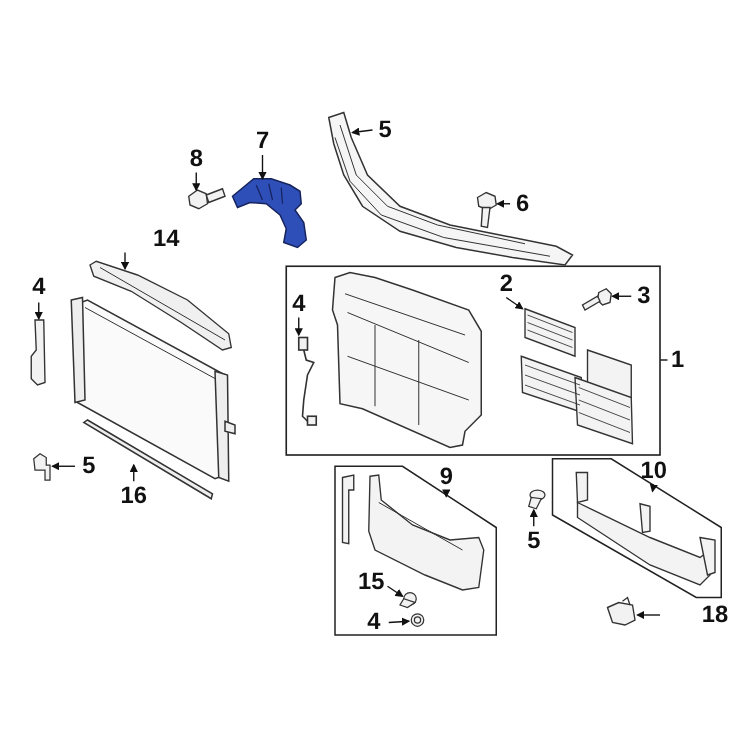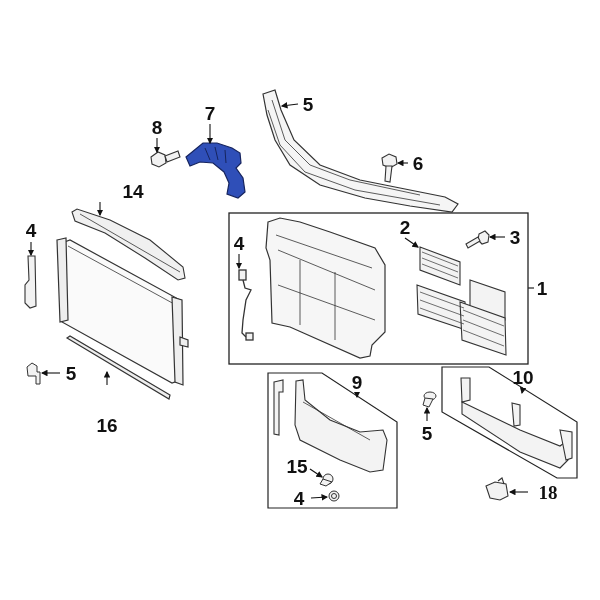--- a/index.html
+++ b/index.html
@@ -152,15 +152,15 @@
 <div class="lbl" style="left:418px;top:163px;">6</div>
 <div class="lbl" style="left:210px;top:113px;">7</div>
 <div class="lbl" style="left:157px;top:127px;">8</div>
 <div class="lbl" style="left:357px;top:382px;">9</div>
 <div class="lbl" style="left:297px;top:466px;">15</div>
 <div class="lbl" style="left:299px;top:498px;">4</div>
 <div class="lbl" style="left:523px;top:377px;">10</div>
 <div class="lbl" style="left:427px;top:433px;">5</div>
 <div class="lbl" style="left:113px;top:191px;margin-left:20px;">14</div>
 <div class="lbl" style="left:31px;top:230px;">4</div>
-<div class="lbl" style="left:107px;top:397px;margin-top:28px;">16</div>
+<div class="lbl" style="left:107px;top:397px;">16</div>
 <div class="lbl" style="left:71px;top:373px;">5</div>
-<div class="lbl" style="left:548px;top:492px;font-family:Liberation Serif, serif;">18</div>
+<div class="lbl" style="left:572px;top:492px;">18</div>
 
 </body></html>

